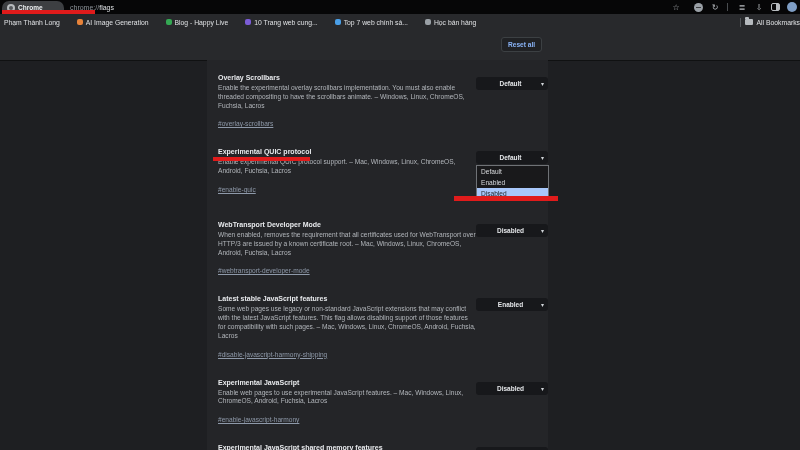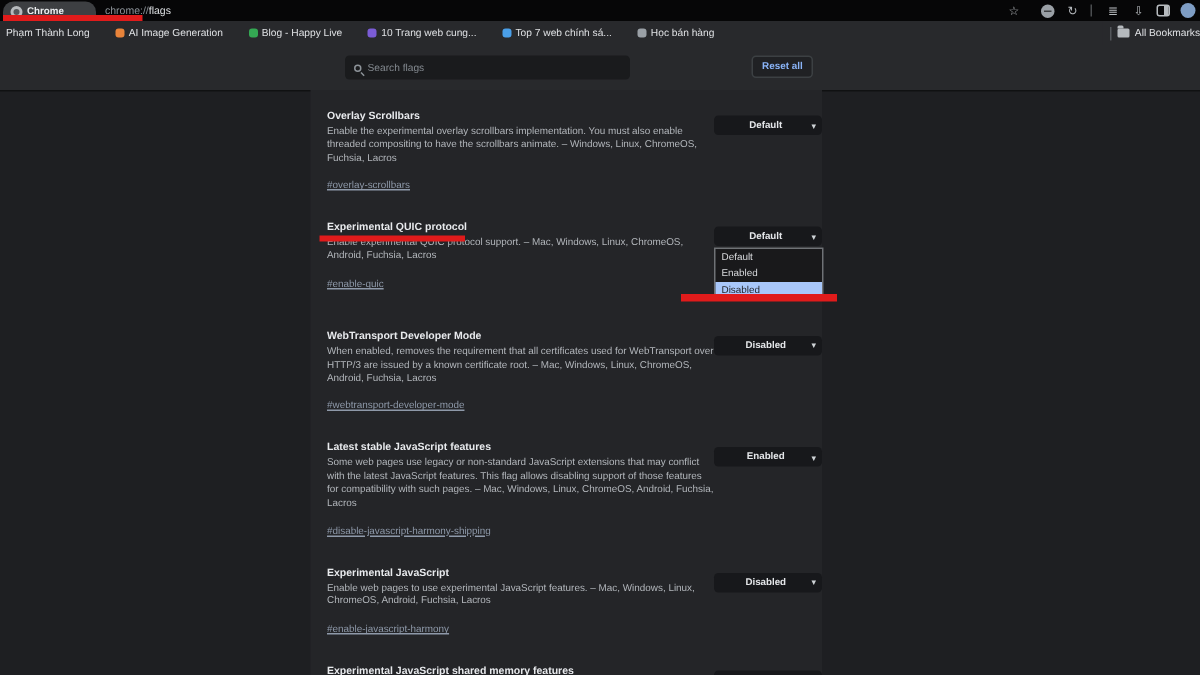--- a/index.html
+++ b/index.html
@@ -155,24 +155,20 @@
   </div>
       <div class="bm-right">
       <span class="bm-sep"></span>
       <span class="folder-ic"></span>
       <span class="bm-all">All Bookmarks</span>
     </div>
   </div>
 
   <div class="page">
     <div class="flags-header">
-      <div class="searchbox">
-        <span class="lens"></span>
-        <input type="text" placeholder="Search flags" style="">
-      </div>
       <div class="reset-btn">Reset all</div>
     </div>
     <div class="column" id="flags-column">
         <div class="flag-row">
     <div class="flag-info">
       <div class="flag-title"><span>Overlay Scrollbars</span></div>
       <div class="flag-desc">Enable the experimental overlay scrollbars implementation. You must also enable threaded compositing to have the scrollbars animate. – Windows, Linux, ChromeOS, Fuchsia, Lacros</div>
       <a class="flag-link">#overlay-scrollbars</a>
     </div>
     <div class="flag-ctrl">

